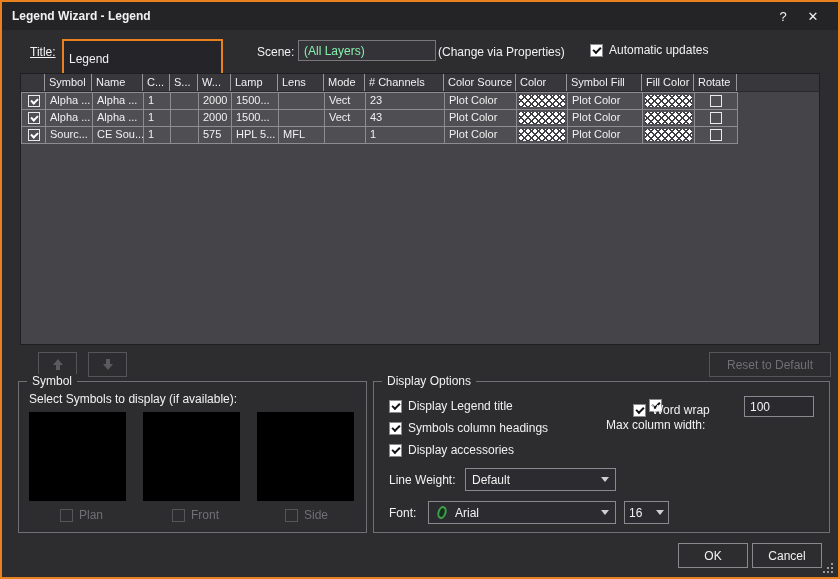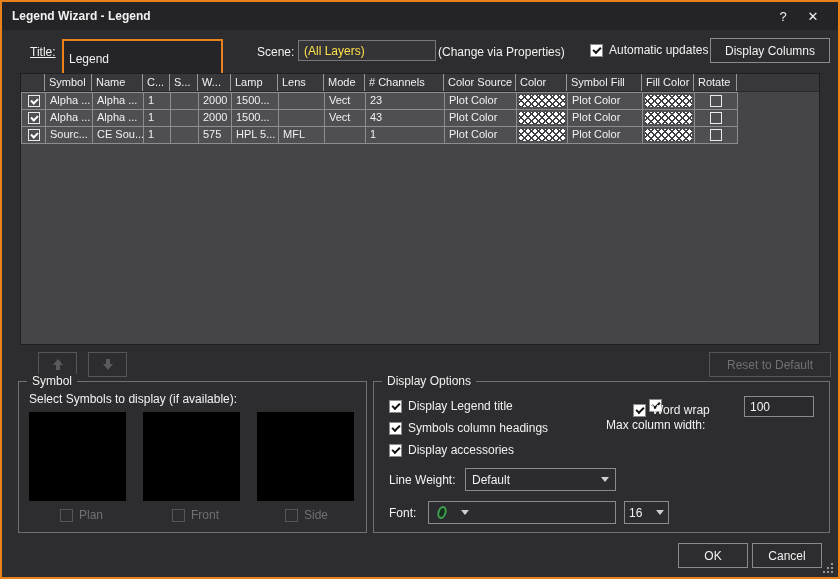--- a/index.html
+++ b/index.html
@@ -29,21 +29,21 @@
             display:flex;align-items:center;padding:0 10px;}
   .titlebar .t{font-size:12px;font-weight:bold;color:var(--text);}
   .titlebar .spacer{flex:1;}
   .tb-btn{width:30px;height:24px;background:transparent;border:none;color:var(--text);
           font-size:13px;cursor:pointer;}
 
   
   .txtin{background:var(--input-bg);border:1px solid var(--ctl-border);color:var(--text);
          font-size:12px;padding:0 5px;outline:none;}
   .txtin.accent{border:2px solid var(--accent);background:#252529;}
-  .txtin.disabled{background:#343438;border:1px solid #77777a;color:#fde047;}
+  .txtin.disabled{background:#343438;border:1px solid #77777a;color:#86efac;}
   .btn{background:var(--bg);border:1px solid var(--ctl-border);color:var(--text);
        font-size:12px;cursor:pointer;}
   .btn.disabled{border-color:var(--dis-border);color:var(--disabled);cursor:default;}
   .combo{background:#2c2c30;border:1px solid var(--ctl-border);display:flex;align-items:center;
          font-size:12px;color:var(--text);padding:0 6px;cursor:pointer;}
   .combo .val{flex:1;overflow:hidden;white-space:nowrap;}
   .dd-arrow{width:0;height:0;border-left:4px solid transparent;border-right:4px solid transparent;
             border-top:5px solid #cfcfcf;margin-left:6px;}
 
   
@@ -107,21 +107,20 @@
 
   <span class="abs lbl" style="left:28px;top:43px;text-decoration:underline;">Title:</span>
   <input class="abs txtin accent" style="left: 60px; top: 37px; width: 161px; height: 40px;" type="text" value="Legend">
   <span class="abs lbl" style="left:255px;top:43px;">Scene:</span>
   <input class="abs txtin disabled" style="left: 296px; top: 38px; width: 138px; height: 21px;" type="text" readonly="" value="(All Layers)">
   <span class="abs lbl" style="left:436px;top:43px;">(Change via Properties)</span>
   <div class="abs cb-row" style="left:588px;top:41px;">
     <span class="cb checked"></span>
     <span class="lbl">Automatic updates</span>
   </div>
-  <button class="abs btn" style="left:708px;top:36px;width:120px;height:25px;">Display Columns</button>
 
   <div class="abs list" style="left:18px;top:71px;width:800px;height:272px;">
     <div class="thead" id="thead">
         <div class="th" style="width: 24px;"></div>
         <div class="th" style="width: 47px;">Symbol</div>
         <div class="th" style="width: 51px;">Name</div>
         <div class="th" style="width: 27px;">C...</div>
         <div class="th" style="width: 28px;">S...</div>
         <div class="th" style="width: 33px;">W...</div>
         <div class="th" style="width: 47px;">Lamp</div>
@@ -277,20 +276,21 @@
     <div class="abs combo" style="left:91px;top:86px;width:151px;height:23px;">
       <span class="val">Default</span>
       <span class="dd-arrow"></span>
     </div>
 
     <span class="abs lbl" style="left:15px;top:124px;">Font:</span>
     <div class="abs combo" style="left:54px;top:119px;width:188px;height:23px;">
       <svg width="14" height="15" viewBox="0 0 14 15" style="margin-right:6px;flex:none;">
         <ellipse cx="7" cy="7.5" rx="3.4" ry="5.6" transform="rotate(18 7 7.5)" fill="#15301a" stroke="#3f9e4d" stroke-width="2"></ellipse>
       </svg>
+      <span class="val">Arial</span>
       <span class="dd-arrow"></span>
     </div>
     <div class="abs combo" style="left:250px;top:119px;width:45px;height:23px;padding:0 4px;">
       <span class="val">16</span>
       <span class="dd-arrow"></span>
     </div>
   </div>
 
   <button class="abs btn" style="left:676px;top:541px;width:70px;height:25px;">OK</button>
   <button class="abs btn" style="left:750px;top:541px;width:70px;height:25px;">Cancel</button>

